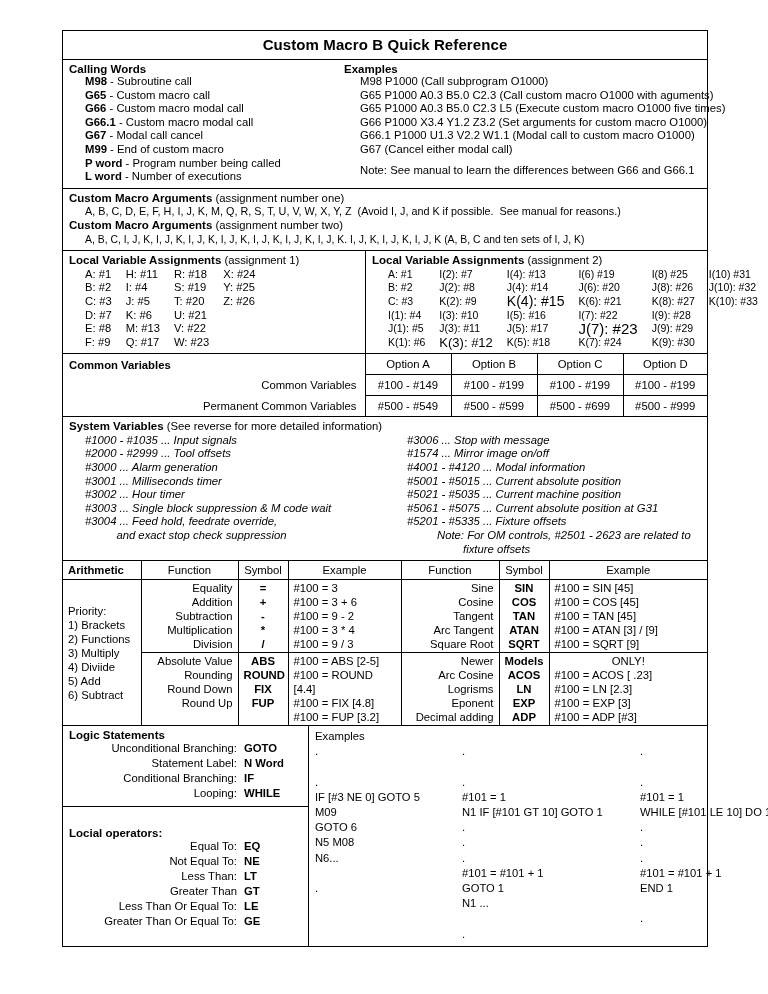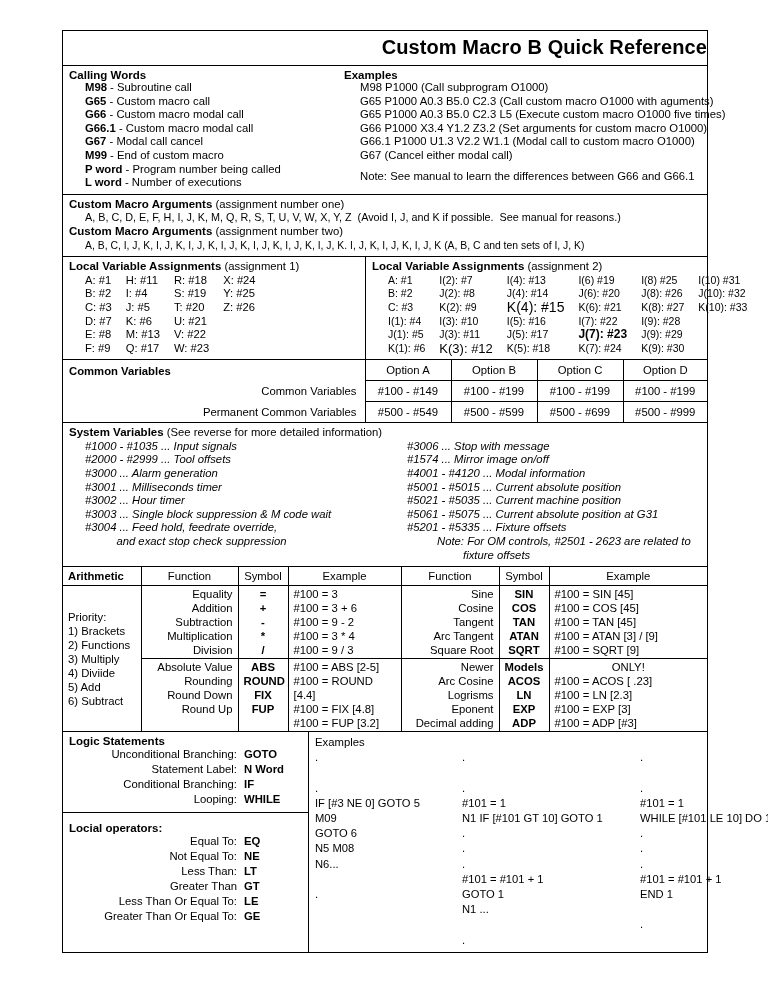--- a/index.html
+++ b/index.html
@@ -8,21 +8,21 @@
     font-family:"Liberation Sans", sans-serif;
     color:#000;
     -webkit-font-smoothing:antialiased;
   }
   .page{position:relative;width:768px;height:994px;box-sizing:border-box;}
   .sheet{
     position:absolute;left:62px;top:30px;width:646px;
     border:1.5px solid #000;box-sizing:border-box;
   }
   .title{
-    text-align:right;font-weight:bold;font-size:20px;
+    text-align:center;font-weight:bold;font-size:15px;
     padding:5px 0 6px 0;border-bottom:1.5px solid #000;letter-spacing:0.1px;
   }
   .sec{border-bottom:1.5px solid #000;box-sizing:border-box;}
   .sec:last-child{border-bottom:none;}
   .pad{padding:3px 6px 4px 6px;}
   b,.b{font-weight:bold;}
   .h{font-weight:bold;font-size:11.5px;}
   .n{font-weight:normal;}
   .t11{font-size:11.3px;}
   .line{line-height:13.6px;font-size:11.3px;white-space:pre;}
@@ -192,21 +192,21 @@
                 <div class="line" style="font-size: 14px; text-align: right;">K(4): #15</div>
                 <div class="line" style="font-size: 10.5px;">I(5): #16</div>
                 <div class="line" style="font-size: 10.5px;">J(5): #17</div>
                 <div class="line" style="font-size: 10.5px;">K(5): #18</div>
               </div>
               <div class="lvcol">
                 <div class="line" style="font-size: 10.5px;">I(6) #19</div>
                 <div class="line" style="font-size: 10.5px;">J(6): #20</div>
                 <div class="line" style="font-size: 10.5px;">K(6): #21</div>
                 <div class="line" style="font-size: 10.5px;">I(7): #22</div>
-                <div class="line" style="font-size: 12px; font-weight: bold;">J(7): #23</div>
+                <div class="line" style="font-size: 15px;">J(7): #23</div>
                 <div class="line" style="font-size: 10.5px;">K(7): #24</div>
               </div>
               <div class="lvcol">
                 <div class="line" style="font-size: 10.5px;">I(8) #25</div>
                 <div class="line" style="font-size: 10.5px;">J(8): #26</div>
                 <div class="line" style="font-size: 10.5px;">K(8): #27</div>
                 <div class="line" style="font-size: 10.5px;">I(9): #28</div>
                 <div class="line" style="font-size: 10.5px;">J(9): #29</div>
                 <div class="line" style="font-size: 10.5px;">K(9): #30</div>
               </div>
@@ -423,21 +423,21 @@
                 <div class="lgrow">
                   <span class="lab">Conditional Branching:</span>
                   <span class="val">IF</span>
                 </div>
                 <div class="lgrow">
                   <span class="lab">Looping:</span>
                   <span class="val">WHILE</span>
                 </div>
               </div>
         </div>
-        <div class="pad lgsplit" style="padding-top:9px;padding-bottom:6px">
+        <div class="pad lgsplit" style="padding-top:20px;padding-bottom:6px">
           <div class="h">Locial operators:</div>
           <div id="logic-operators">
                 <div class="lgrow">
                   <span class="lab">Equal To:</span>
                   <span class="val">EQ</span>
                 </div>
                 <div class="lgrow">
                   <span class="lab">Not Equal To:</span>
                   <span class="val">NE</span>
                 </div>

